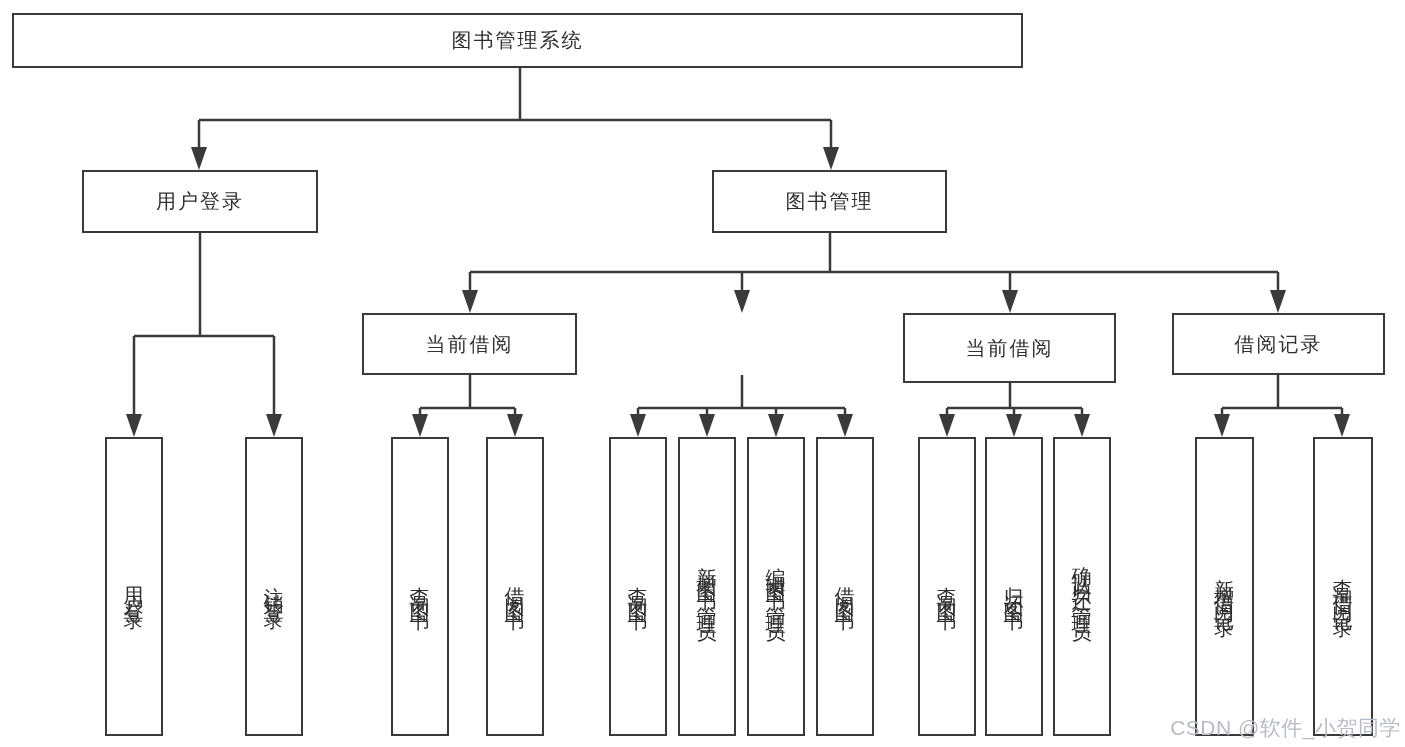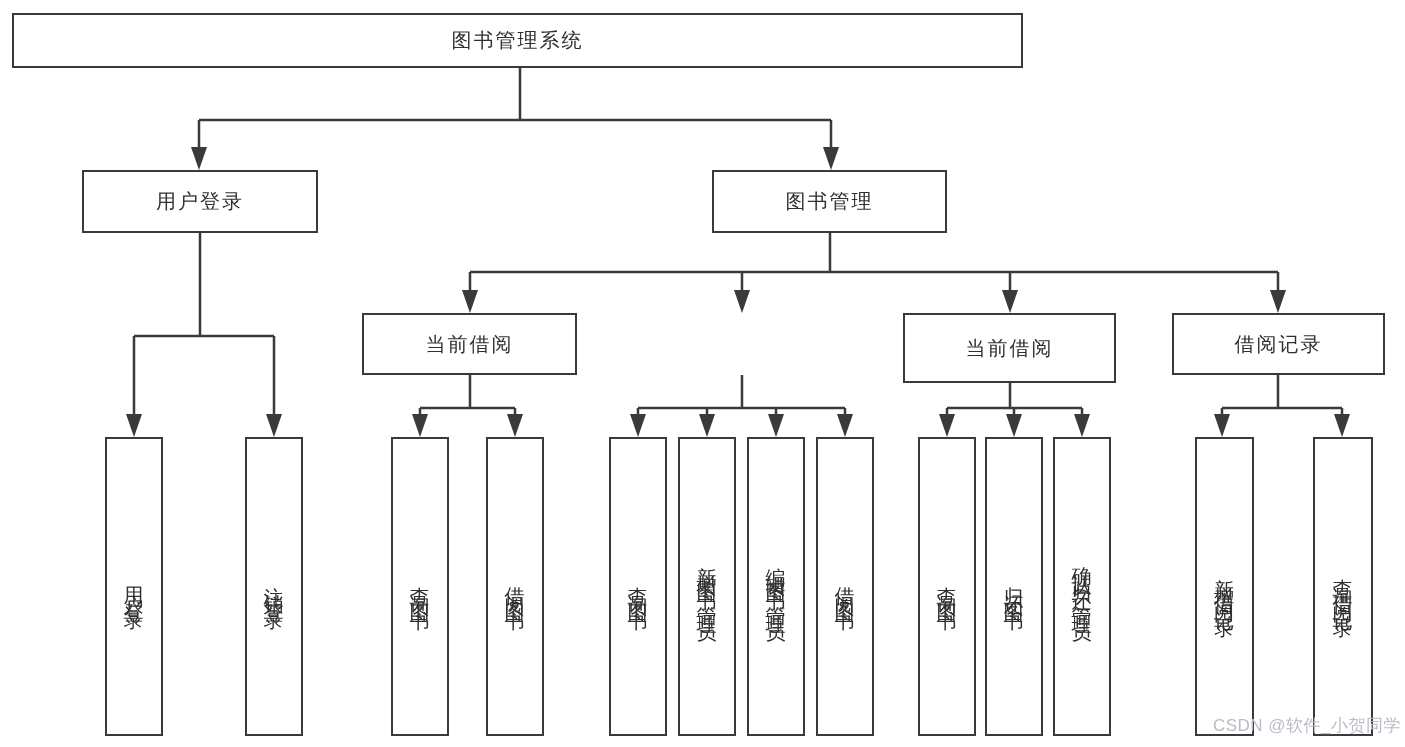--- a/index.html
+++ b/index.html
@@ -54,21 +54,21 @@
   .l2d        { left: 1172px;top: 313px; width: 213px;  height: 62px; }
   .leaf       { top: 437px;  height: 299px; width: 58px; }
   .g1-0 { left: 105px; }  .g1-1 { left: 245px; }
   .g2-0 { left: 391px; }  .g2-1 { left: 486px; }
   .g3-0 { left: 609px; }  .g3-1 { left: 678px; }  .g3-2 { left: 747px; }  .g3-3 { left: 816px; }
   .g4-0 { left: 918px; }  .g4-1 { left: 985px; }  .g4-2 { left: 1053px; }
   .g5-0 { left: 1195px; width: 59px; }  .g5-1 { left: 1313px; width: 60px; }
   #watermark {
     position: absolute;
     top: 714px; right: 4px;
-    font-size: 17px;
+    font-size: 21px;
     color: #b7bcc4;
     z-index: 5;
     letter-spacing: 0.5px;
     white-space: nowrap;
   }
 </style>
 </head>
 <body>
 
 <div id="stage">

